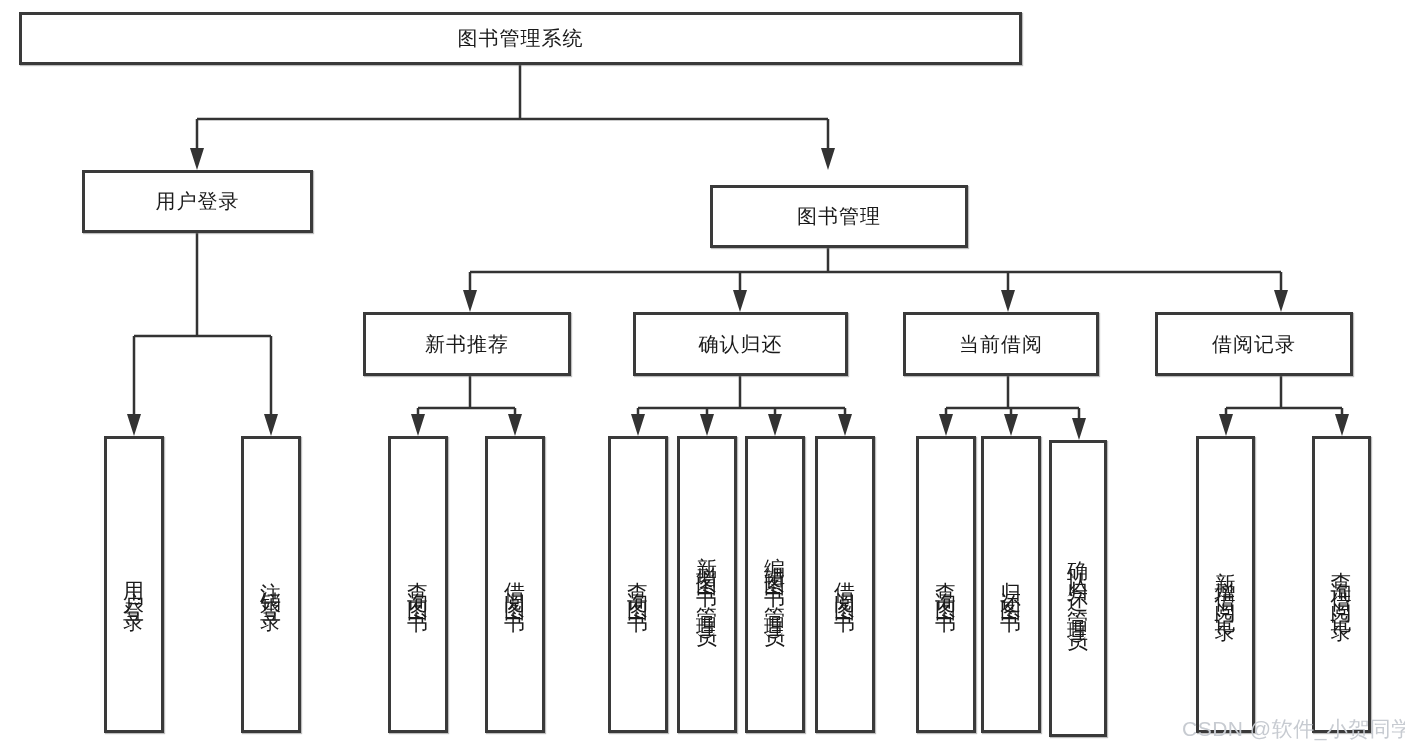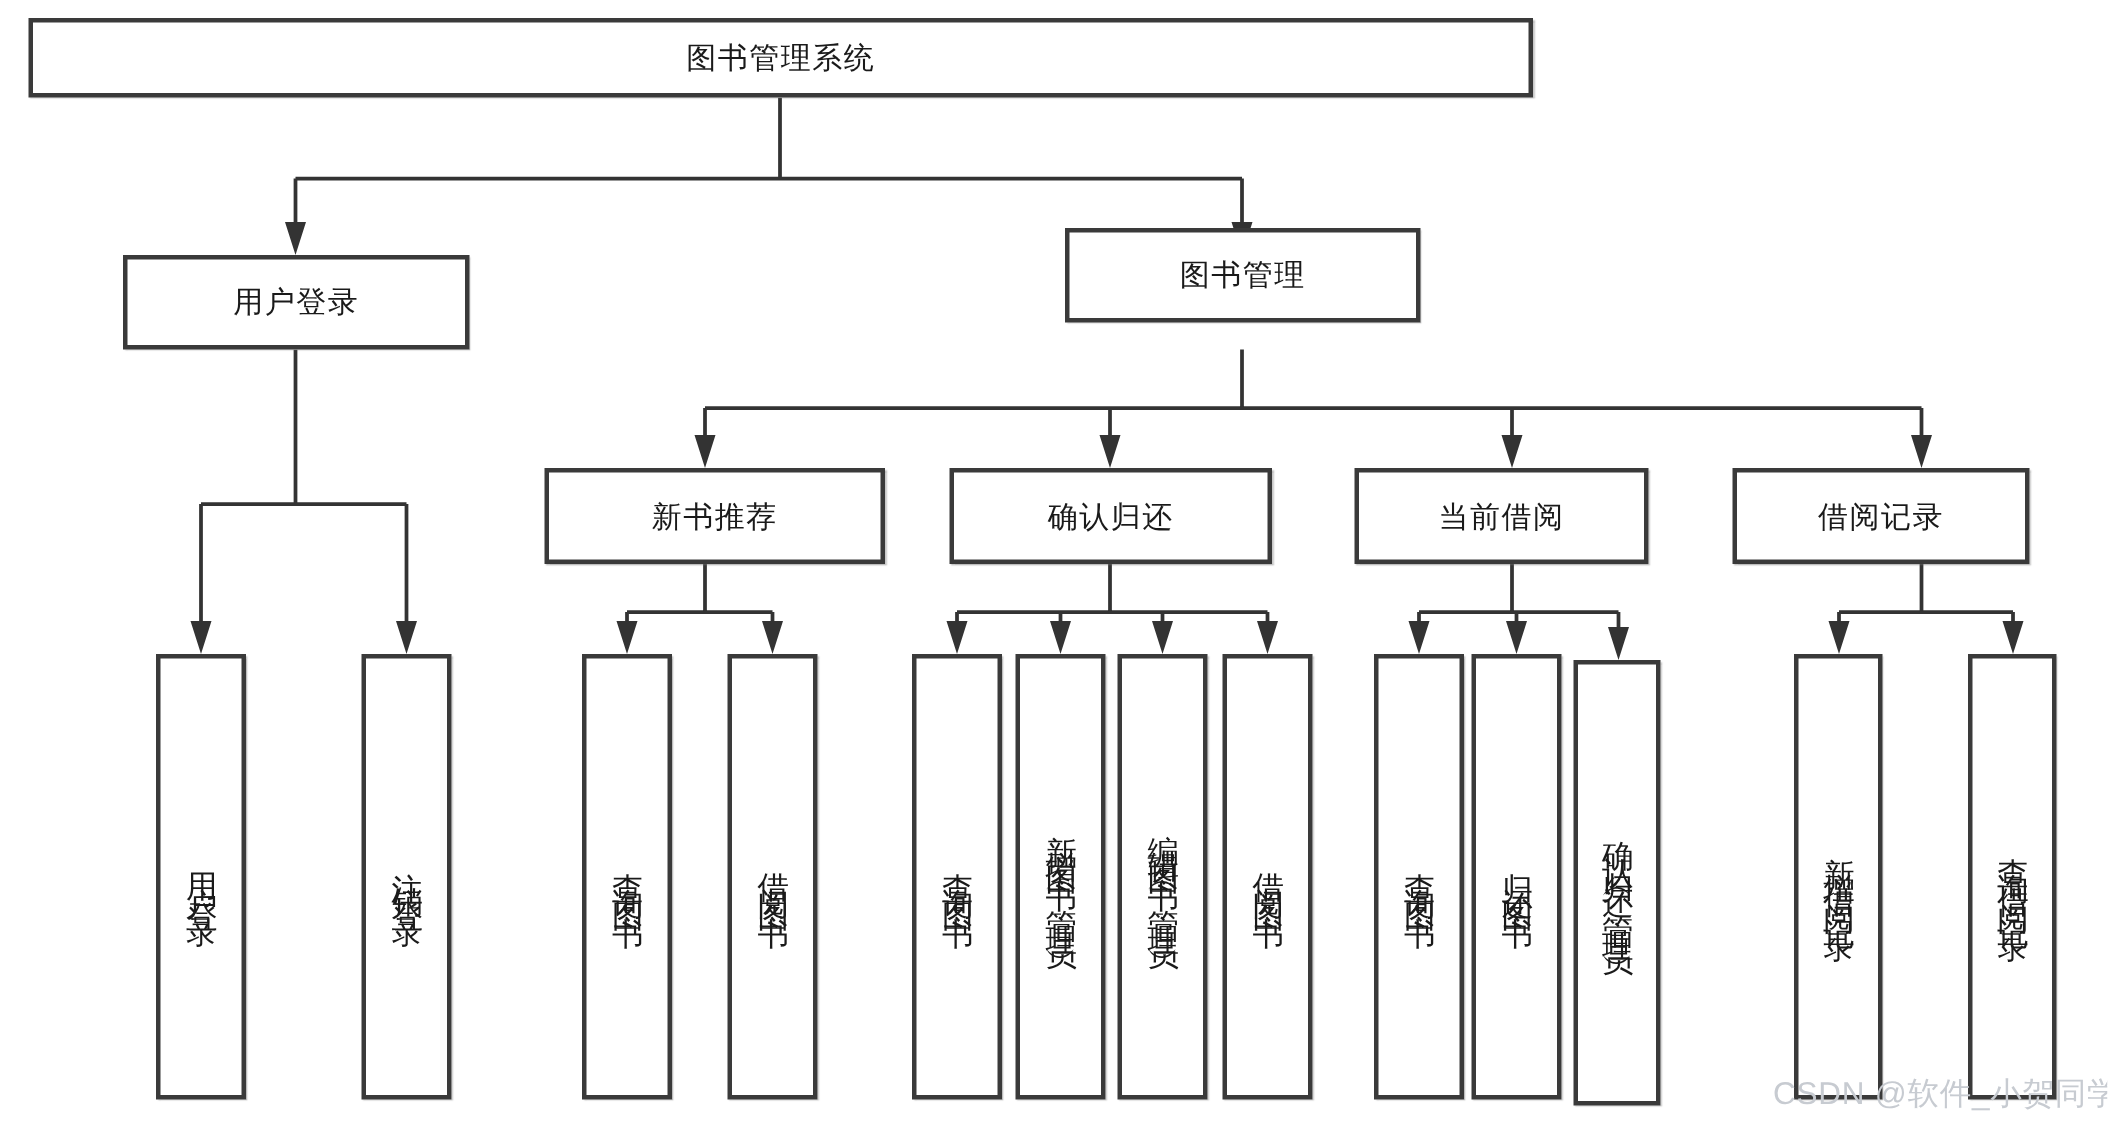--- a/index.html
+++ b/index.html
@@ -82,23 +82,23 @@
         M1004 414 L1018 414 L1011 436 Z
         M1072 418 L1086 418 L1079 440 Z
         M1219 414 L1233 414 L1226 436 Z
         M1335 414 L1349 414 L1342 436 Z"></path>
     </g>
   </svg>
 
   <div class="hbox" style="left:19px;top:12px;width:1003px;height:53px">图书管理系统</div>
 
   <div class="hbox" style="left:82px;top:170px;width:231px;height:63px">用户登录</div>
-  <div class="hbox" style="left:710px;top:152px;width:237px;height:63px">图书管理</div>
+  <div class="hbox" style="left:710px;top:185px;width:258px;height:63px">图书管理</div>
 
-  <div class="hbox" style="left:363px;top:312px;width:227px;height:64px">新书推荐</div>
+  <div class="hbox" style="left:363px;top:312px;width:208px;height:64px">新书推荐</div>
   <div class="hbox" style="left:633px;top:312px;width:215px;height:64px">确认归还</div>
   <div class="hbox" style="left:903px;top:312px;width:196px;height:64px">当前借阅</div>
   <div class="hbox" style="left:1155px;top:312px;width:198px;height:64px">借阅记录</div>
 
   <div class="vbox" style="left:104px;top:436px;width:60px;height:297px">
     <span class="vtext">用户登录</span>
   </div>
   <div class="vbox" style="left:241px;top:436px;width:60px;height:297px">
     <span class="vtext">注销登录</span>
   </div>

